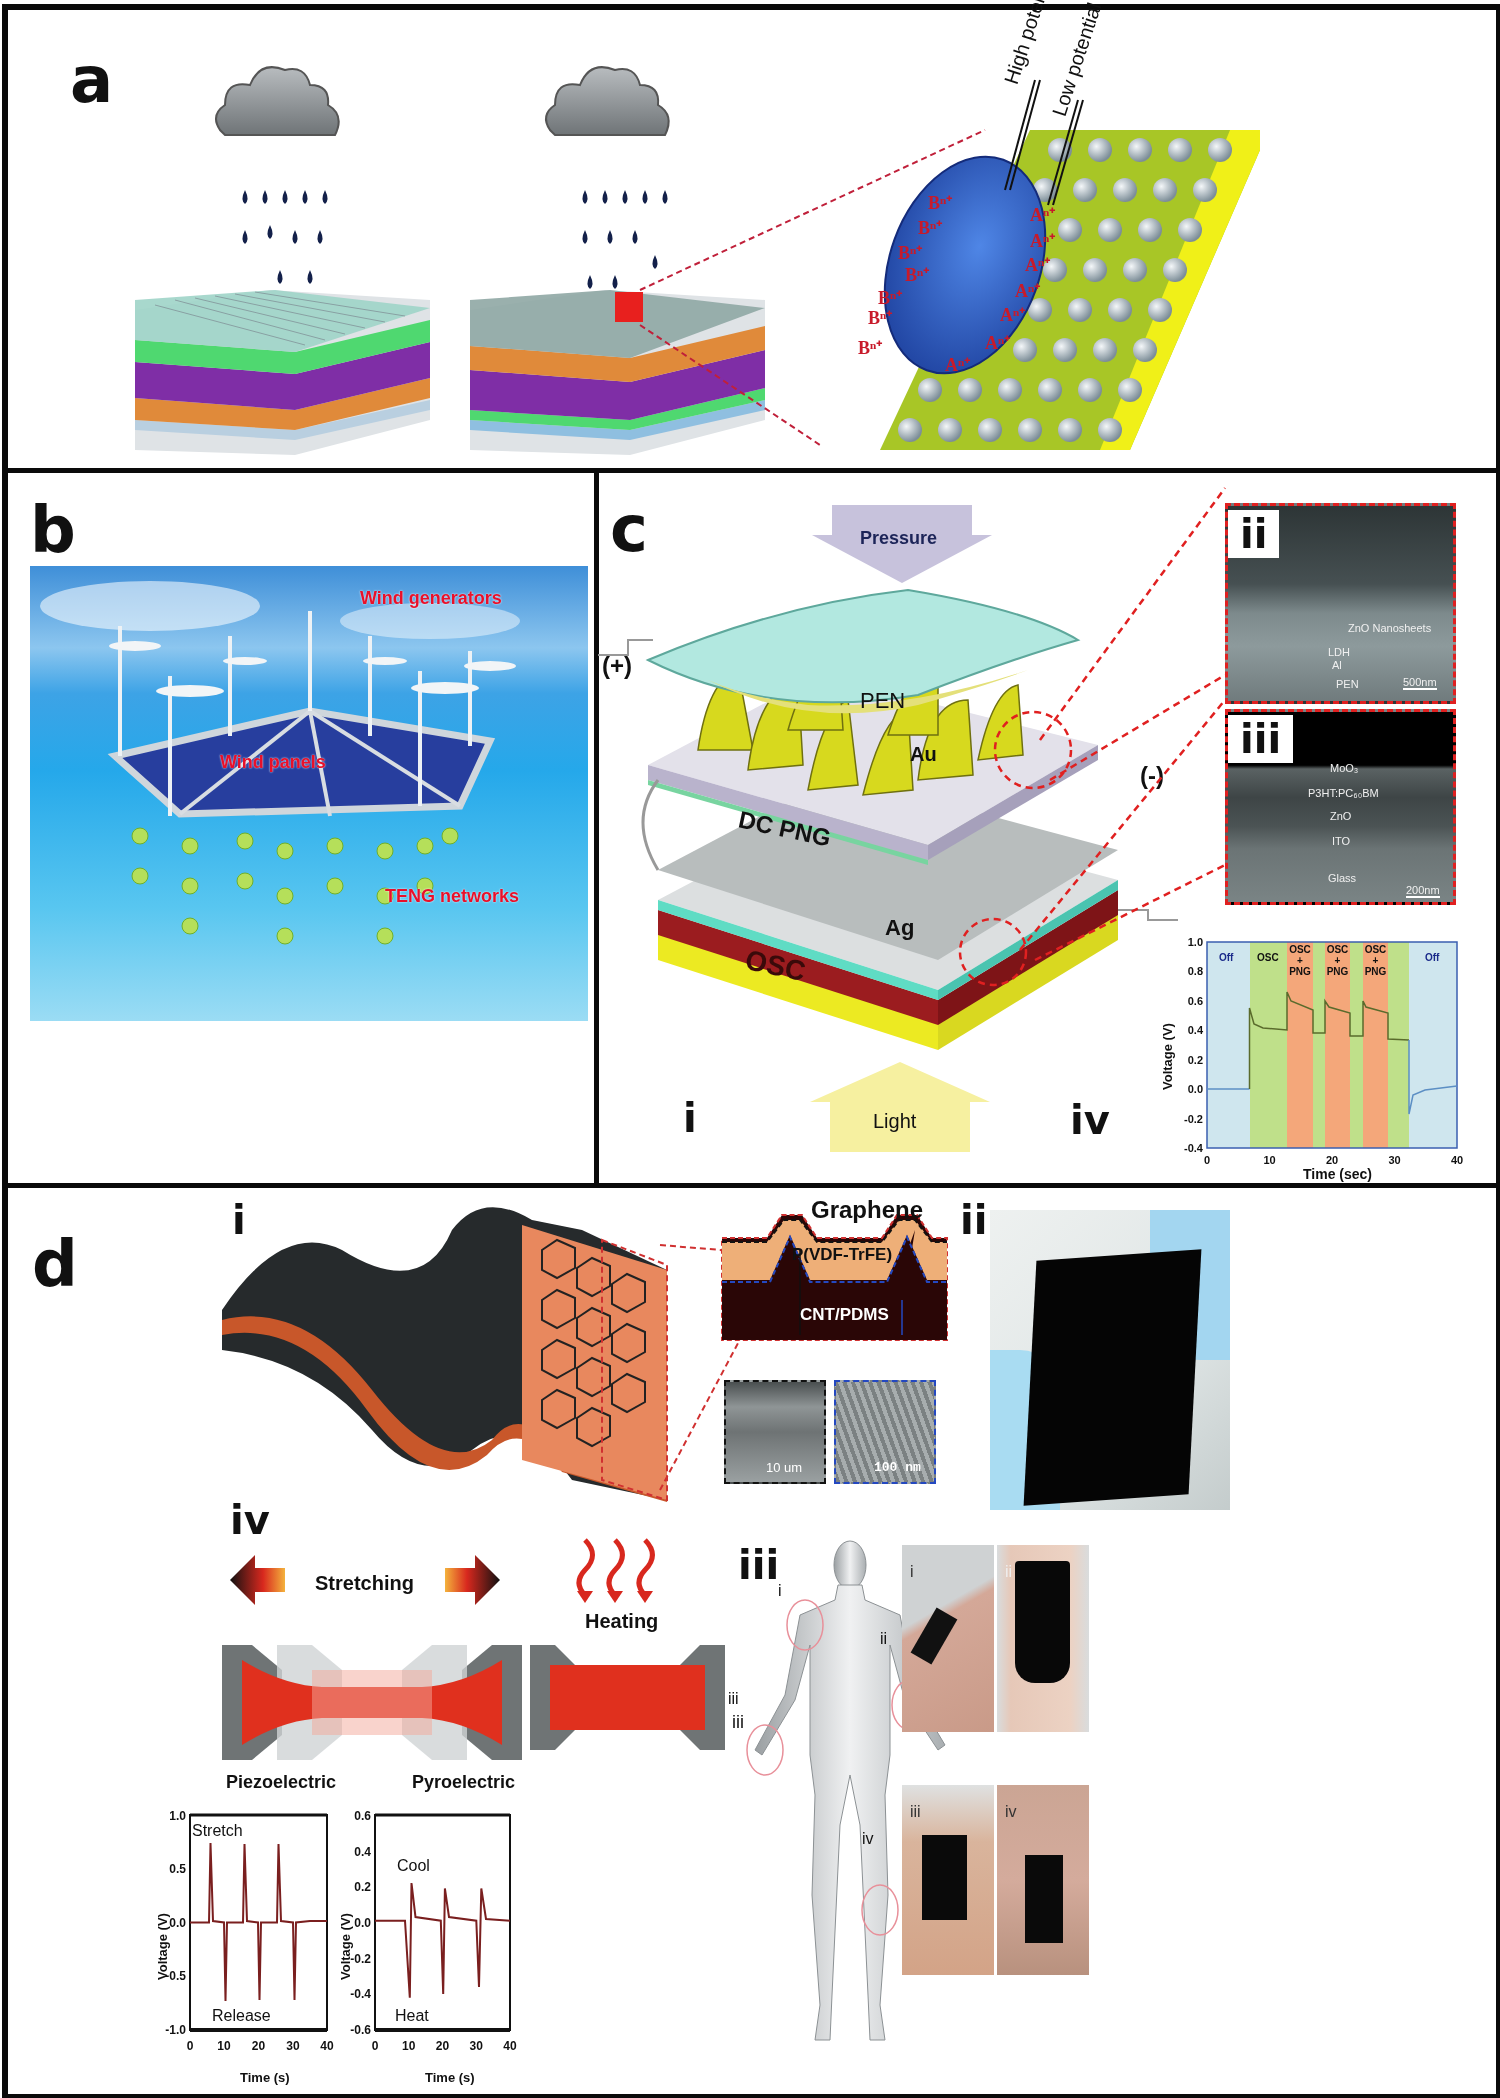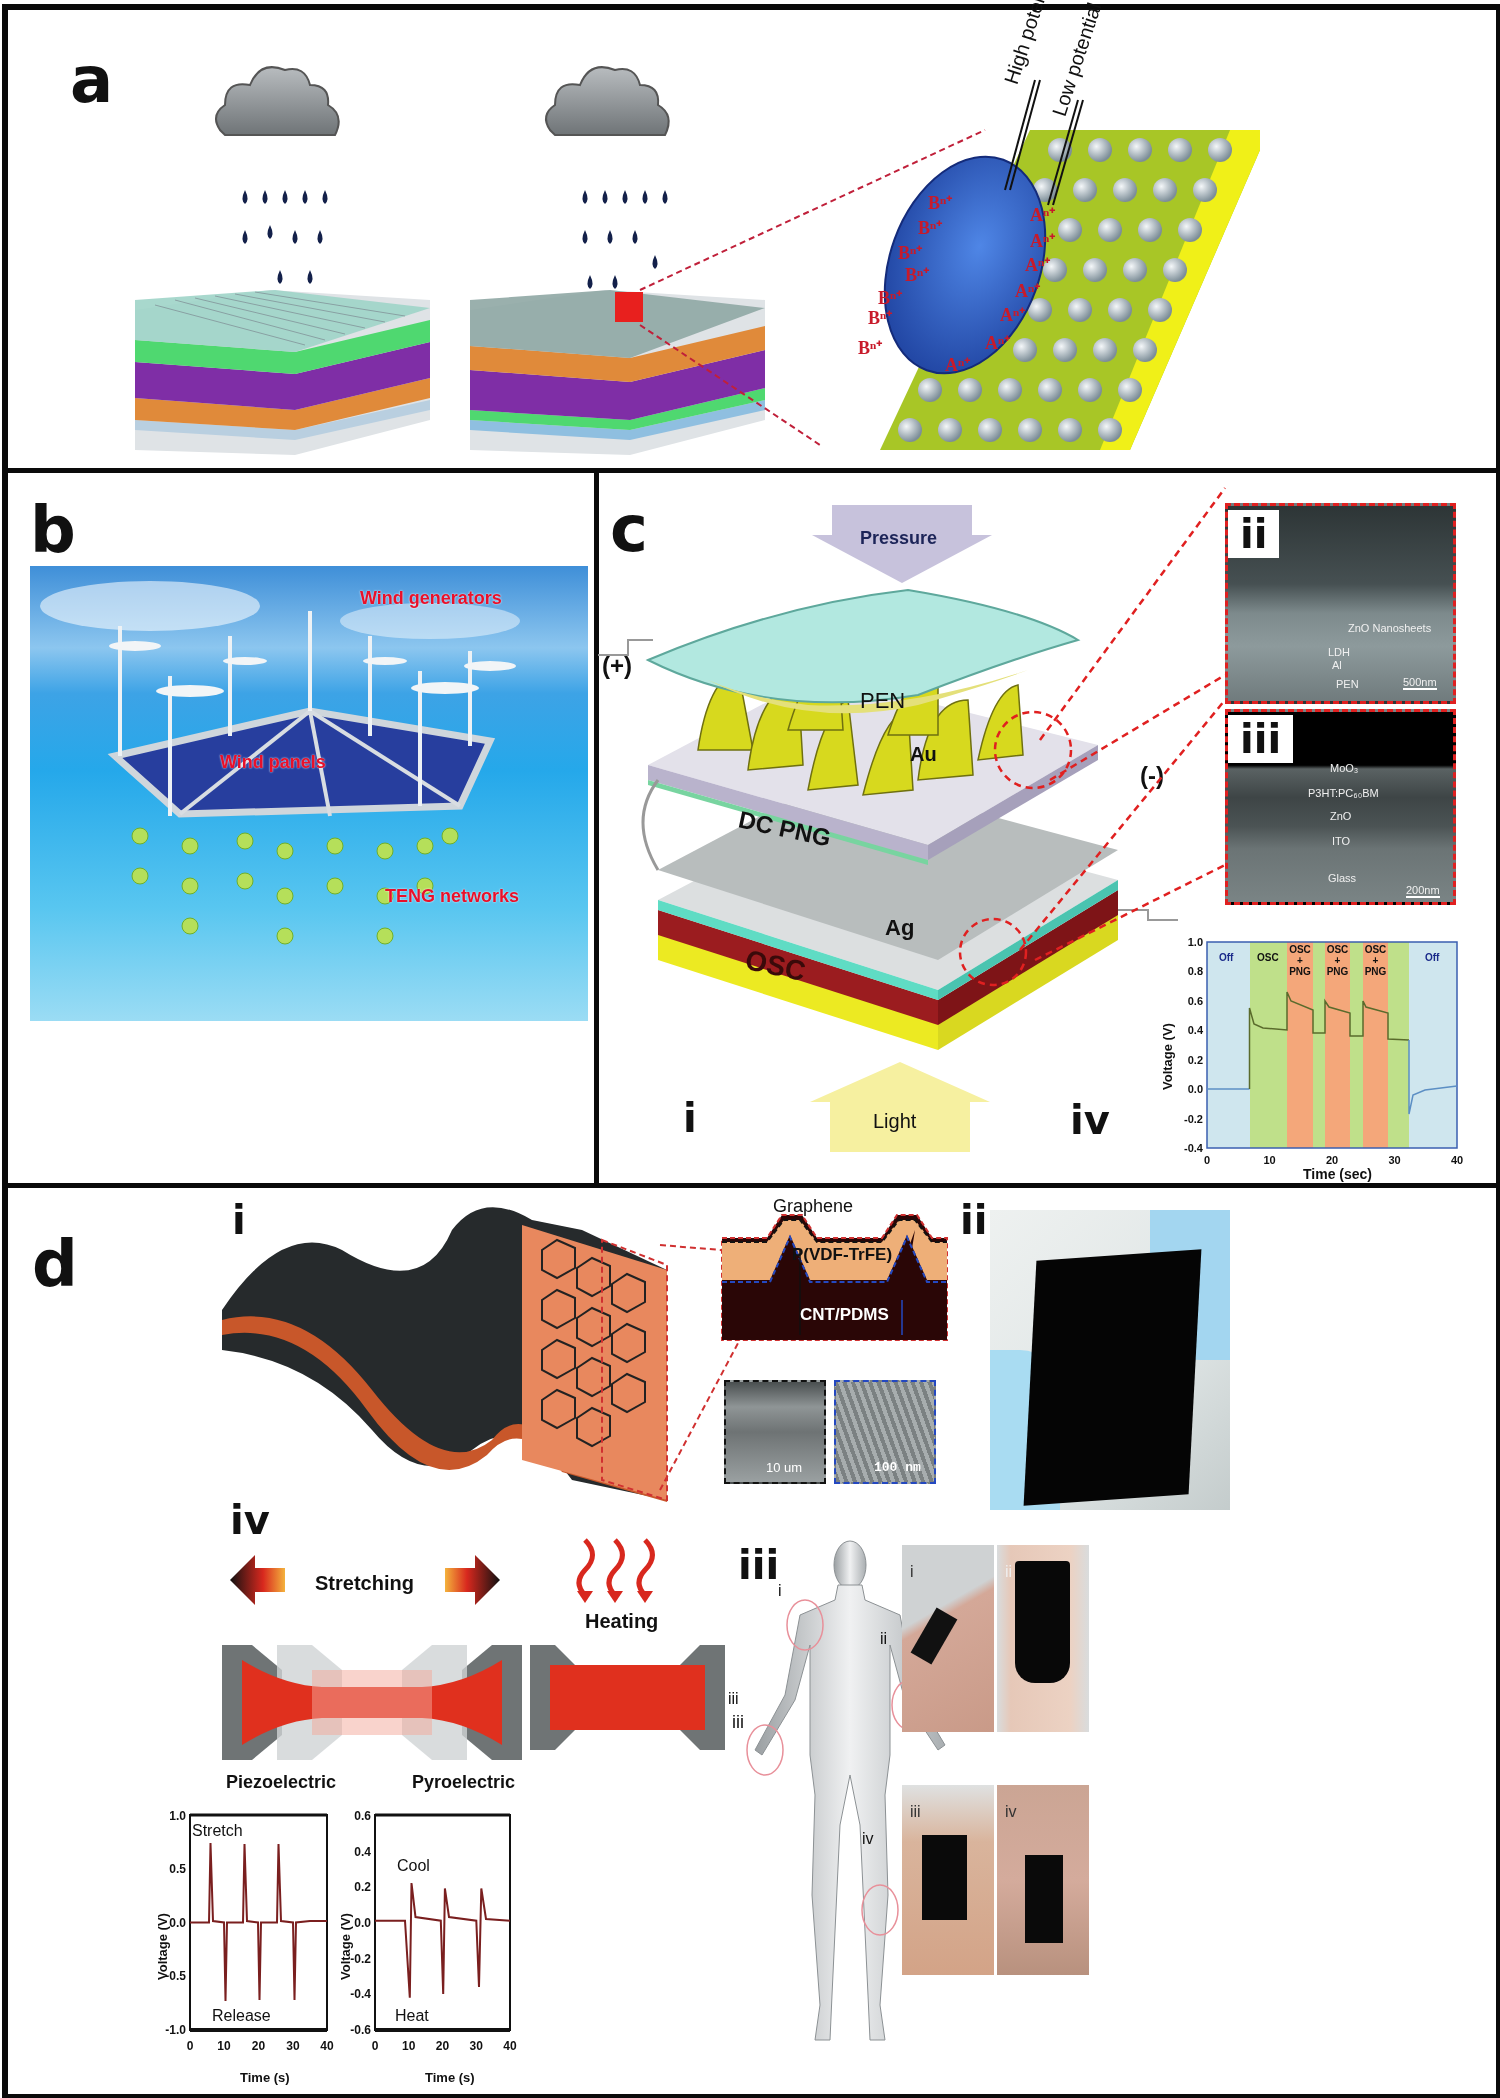--- a/index.html
+++ b/index.html
@@ -403,21 +403,21 @@
 
   <svg style="left:722px;top:1210px;" width="225" height="130">
     <path d="M0 28 L45 28 L60 5 L80 5 L95 28 L160 28 L175 5 L195 5 L210 28 L225 28 L225 130 L0 130 Z" fill="#2a0606" stroke="#d03030" stroke-width="2" stroke-dasharray="5,3"></path>
     <path d="M0 32 L45 32 L62 10 L78 10 L95 32 L160 32 L177 10 L193 10 L210 32 L225 32 L225 70 L180 70 L185 70 L193 20 L175 70 L0 70 Z" fill="#eeaf78"></path>
     <path d="M0 70 L48 70 L68 25 L88 70 L165 70 L185 25 L205 70 L225 70 L225 130 L0 130 Z" fill="#2a0606"></path>
     <path d="M0 32 L45 32 L62 10 L78 10 L95 32 L160 32 L177 10 L193 10 L210 32 L225 32" fill="none" stroke="#111" stroke-width="2" stroke-dasharray="5,3"></path>
     <path d="M0 72 L48 72 L68 27 L88 72 L165 72 L185 27 L205 72 L225 72" fill="none" stroke="#2448c0" stroke-width="2" stroke-dasharray="5,3"></path>
     <line x1="78" y1="40" x2="78" y2="125" stroke="#111" stroke-width="1.5"></line>
     <line x1="180" y1="90" x2="180" y2="125" stroke="#2448c0" stroke-width="1.5"></line>
   </svg>
-  <div class="txt" style="left:773px;top:1196px;font-size:18px;font-weight:normal;">Graphene</div>
+  <div class="txt" style="left:811px;top:1196px;font-size:24px;font-weight:bold;">Graphene</div>
   <div class="txt" style="left:792px;top:1245px;font-size:17px;font-weight:bold;">P(VDF-TrFE)</div>
   <div class="txt" style="left:800px;top:1305px;font-size:17px;font-weight:bold;color:#fff;">CNT/PDMS</div>
 
   <div class="sem" style="left:724px;top:1380px;width:98px;height:100px;border:2px dashed #111;background:linear-gradient(180deg,#4a4f50 0%,#8f9596 25%,#6e7374 50%,#9aa0a1 100%);">
     <div class="txt" style="left:40px;top:78px;font-size:13px;color:#fff;font-weight:normal;">10 um</div>
   </div>
   <div class="sem" style="left:834px;top:1380px;width:98px;height:100px;border:2px dashed #2448c0;background:repeating-linear-gradient(70deg,#7b8182 0 4px,#a7adae 4px 8px);">
     <div class="txt" style="left:38px;top:78px;font-size:13px;color:#fff;font-weight:bold;font-family:Liberation Mono, monospace;">100 nm</div>
   </div>
 

